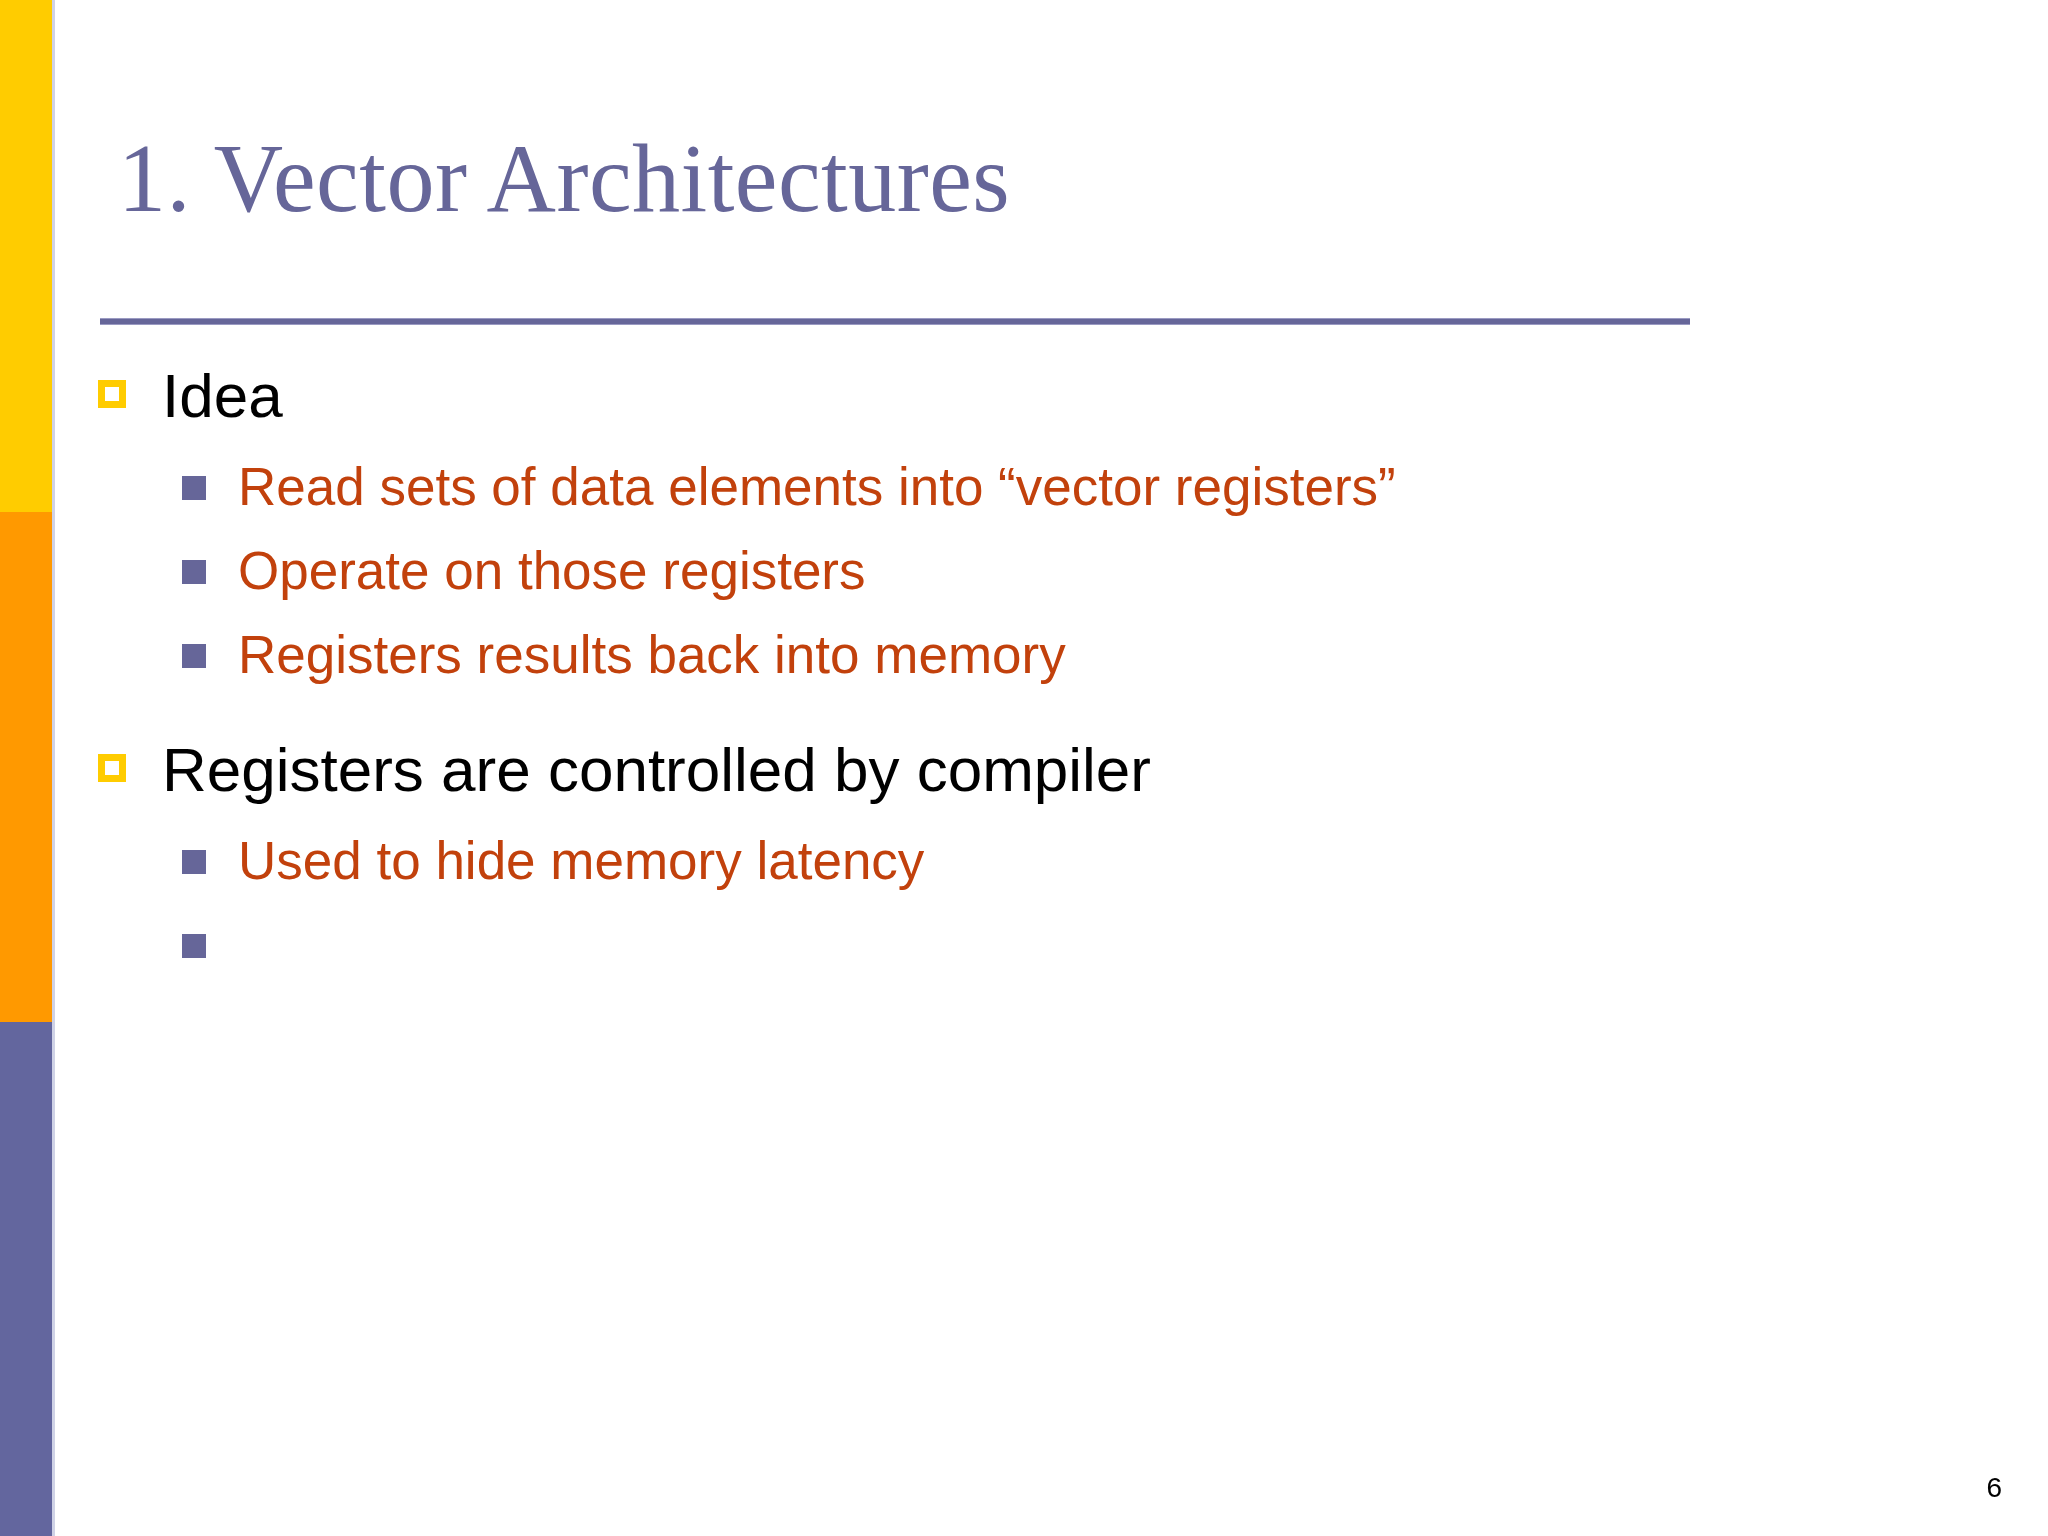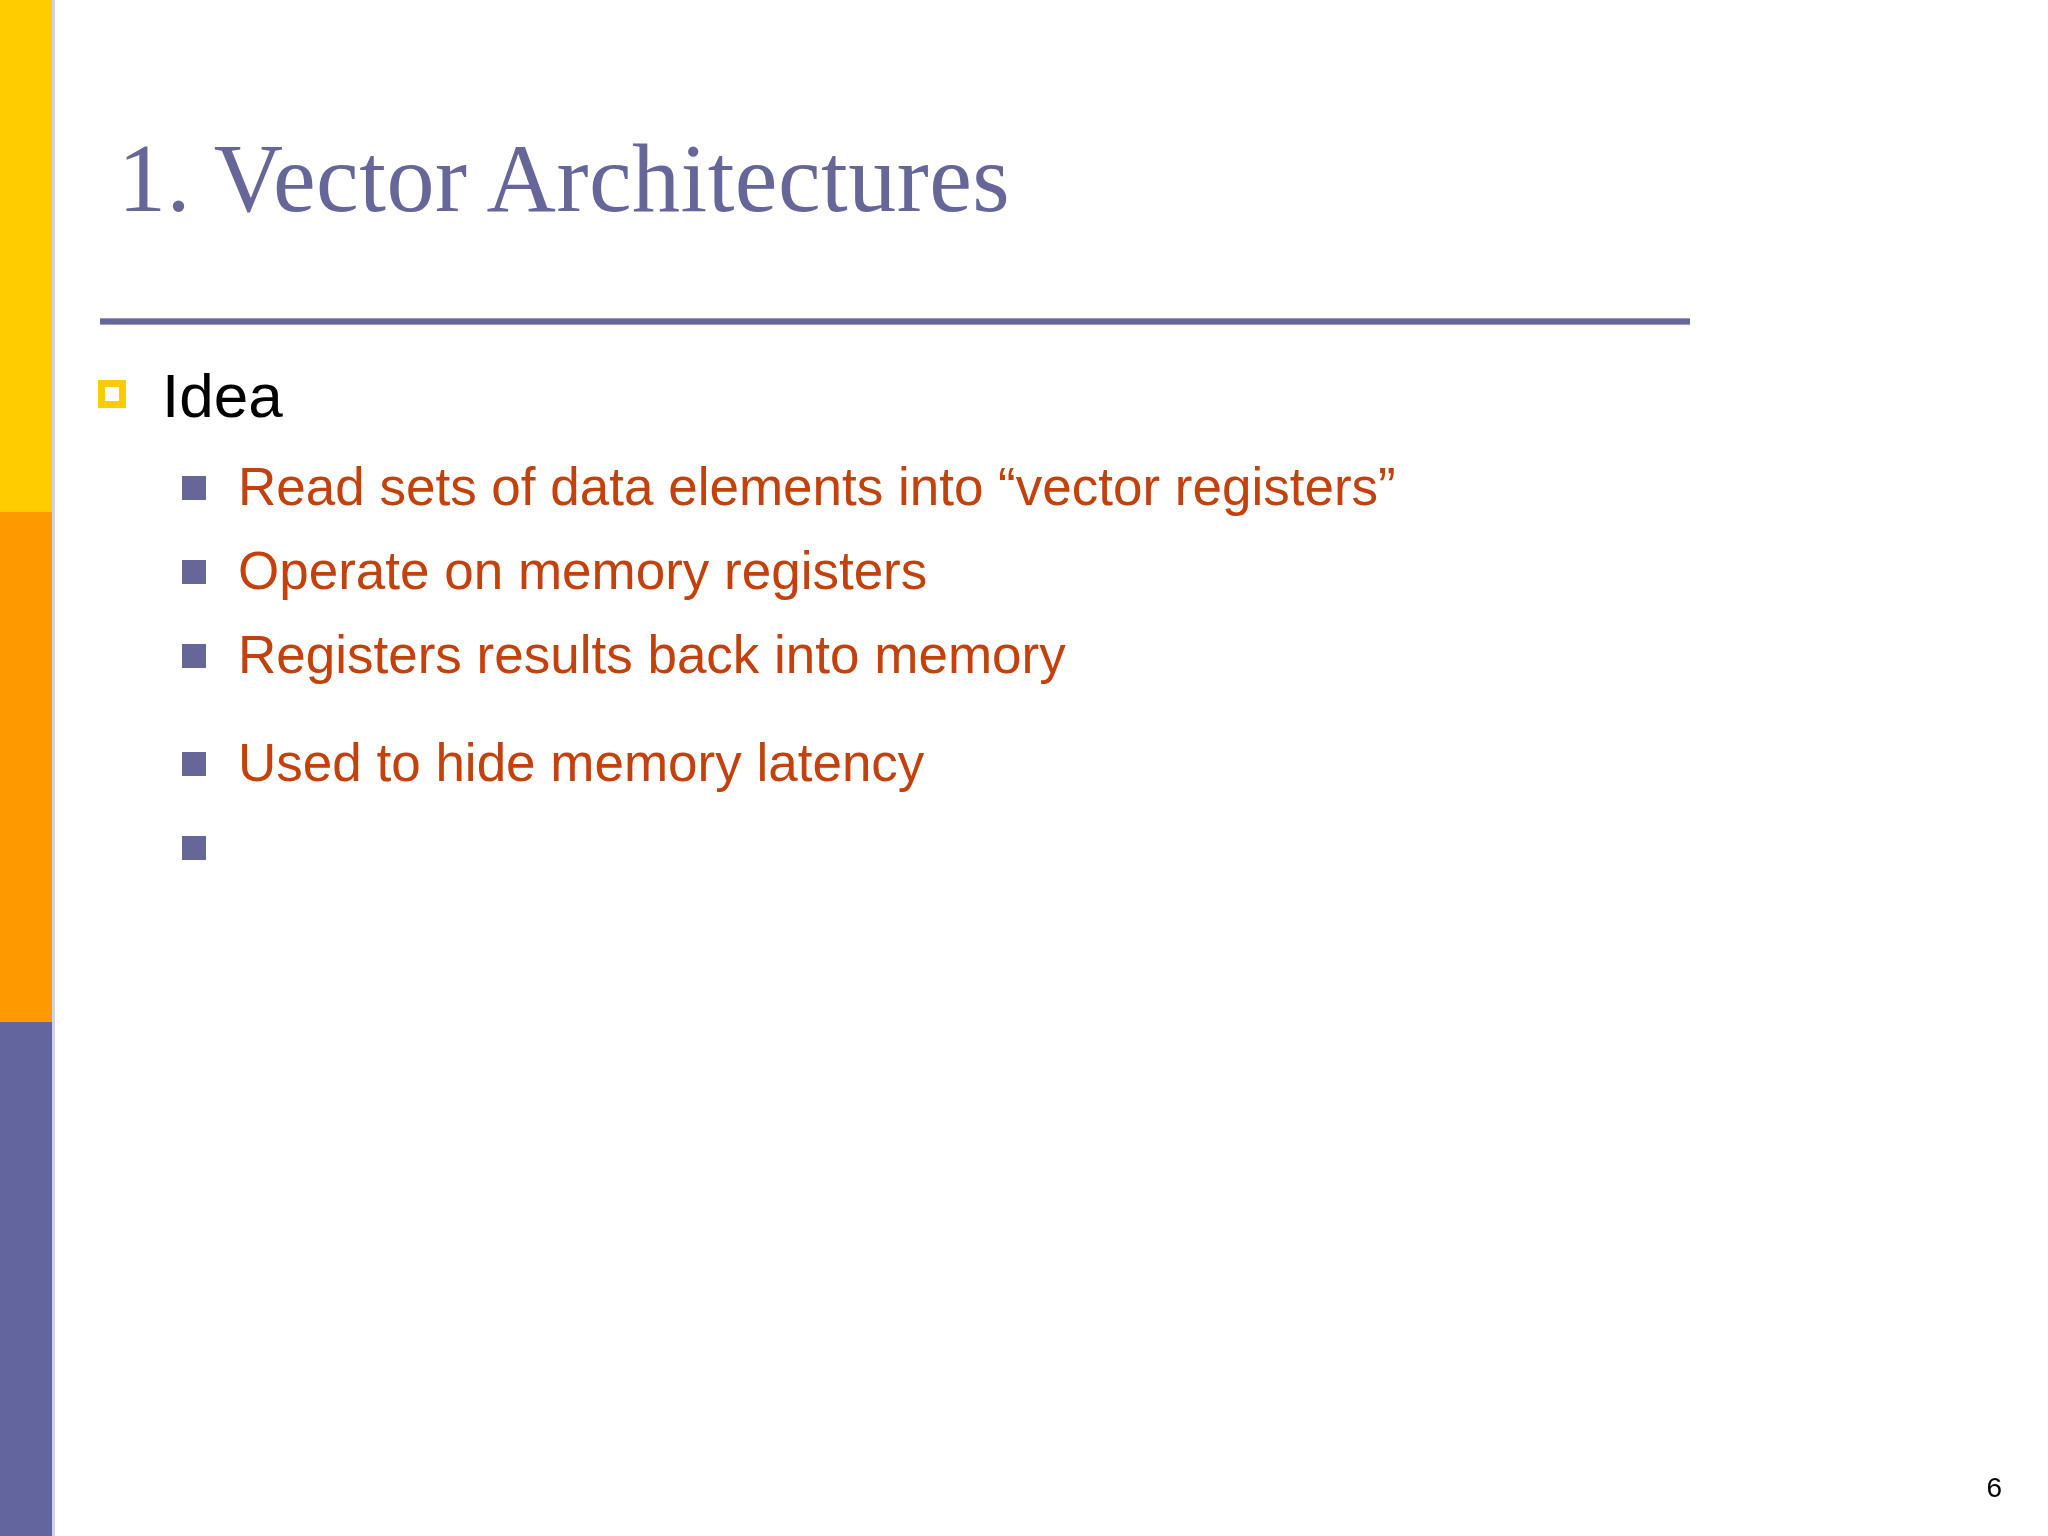--- a/index.html
+++ b/index.html
@@ -162,30 +162,34 @@
       <span class="text">Idea</span>
     </div>
 
     <div class="lvl2">
       <span class="bullet"></span>
       <span class="text">Read sets of data elements into “vector registers”</span>
     </div>
 
     <div class="lvl2">
       <span class="bullet"></span>
-      <span class="text">Operate on memory registers</span>
+      <span class="text">Operate on those registers</span>
     </div>
 
     <div class="lvl2">
       <span class="bullet"></span>
       <span class="text">Registers results back into memory</span>
     </div>
 
     <div class="group-gap"></div>
 
+    <div class="lvl1">
+      <span class="bullet"></span>
+      <span class="text">Registers are controlled by compiler</span>
+    </div>
 
     <div class="lvl2">
       <span class="bullet"></span>
       <span class="text">Used to hide memory latency</span>
     </div>
 
     <div class="lvl2">
       <span class="bullet"></span>
     </div>
 

